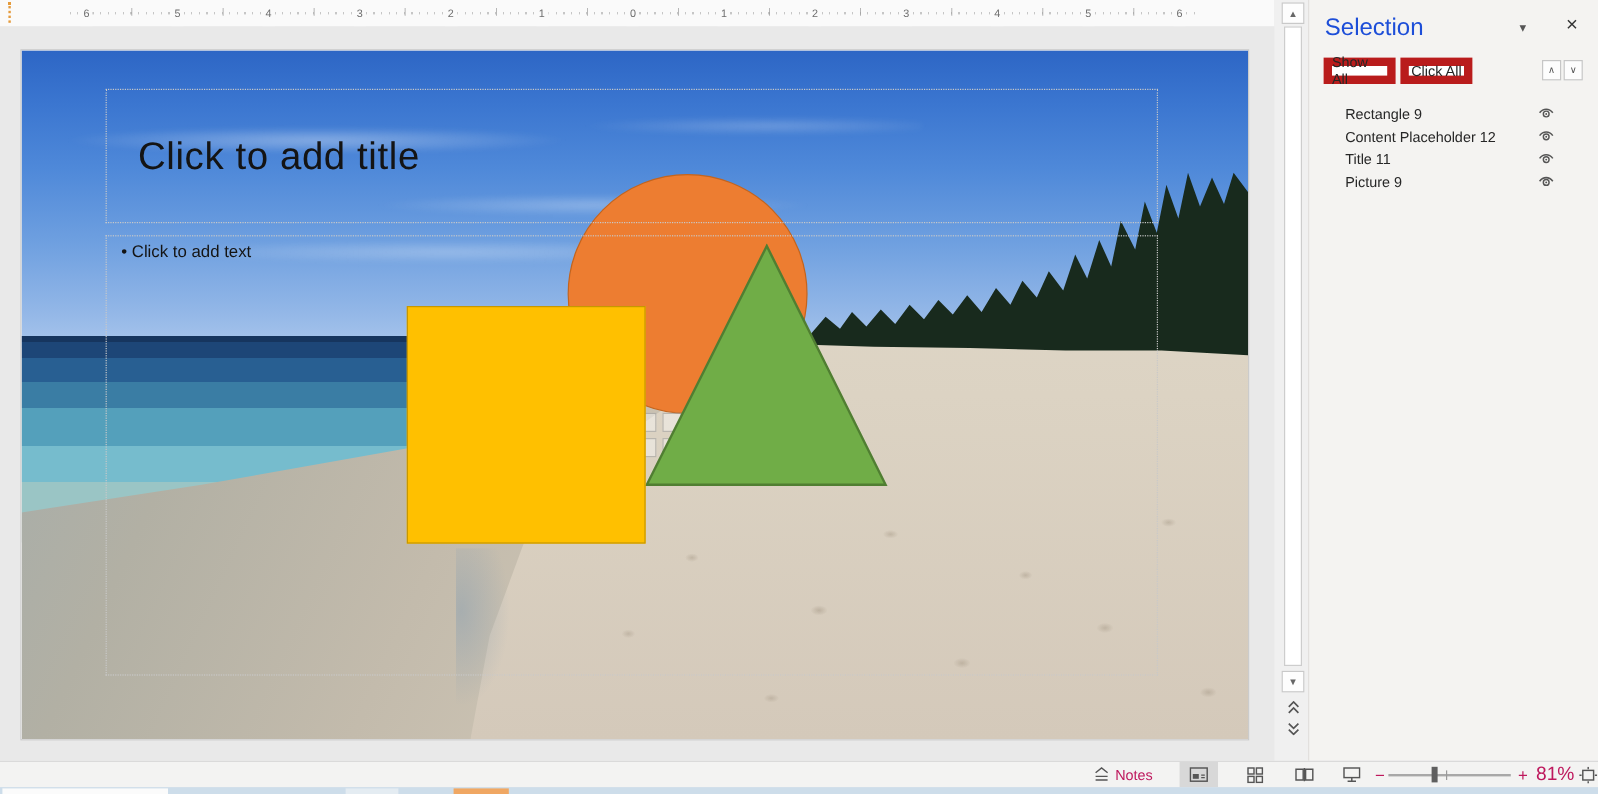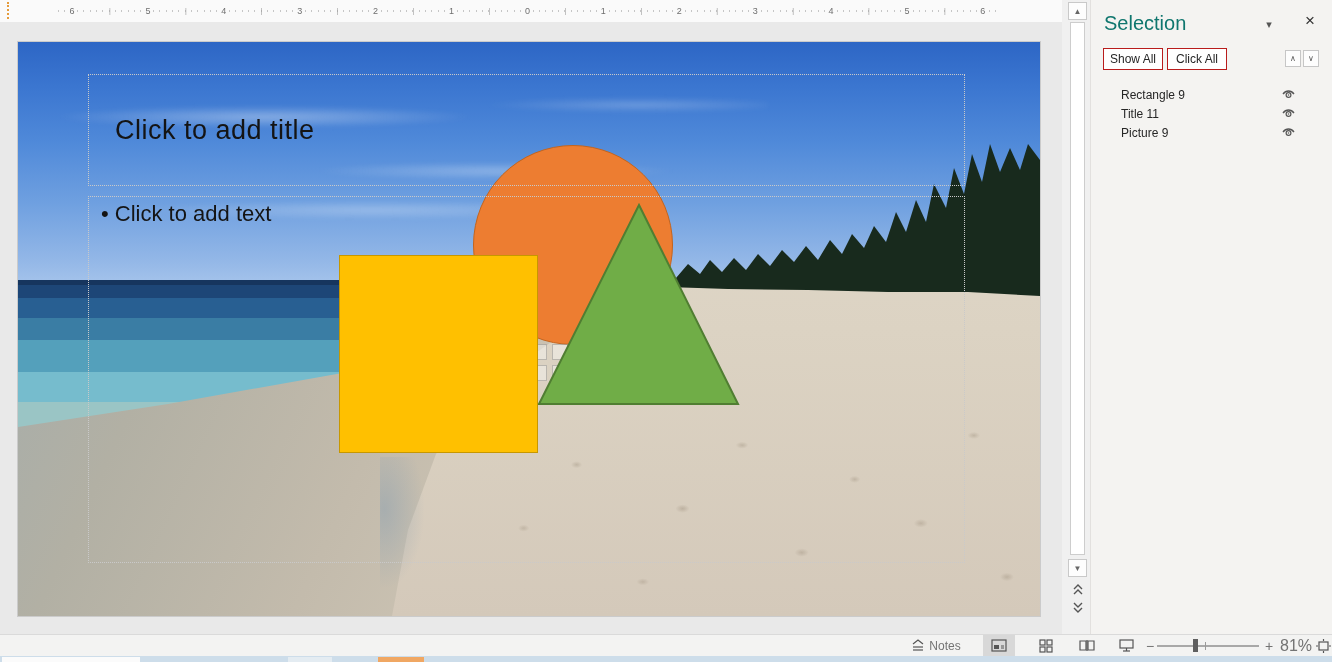--- a/index.html
+++ b/index.html
@@ -52,23 +52,23 @@
       radial-gradient(ellipse 10px 6px at 82% 62%, rgba(130,115,95,.5), transparent 70%),
       radial-gradient(ellipse 9px 5px at 90% 26%, rgba(130,115,95,.5), transparent 70%),
       radial-gradient(ellipse 10px 6px at 95% 84%, rgba(130,115,95,.5), transparent 70%),
       radial-gradient(ellipse 9px 5px at 40% 86%, rgba(130,115,95,.45), transparent 70%),
       radial-gradient(ellipse 8px 5px at 22% 64%, rgba(130,115,95,.45), transparent 70%); }
   .trees { position:absolute; left:590px; top:100px; }
 
   
   .ph { position:absolute; border:1px dotted #c9c9c9; }
   #title-ph { left:70px; top:32px; width:877px; height:112px; display:flex; align-items:center; }
-  #title-ph .ph-text { padding-left:26px; font-size:27px; font-weight:300; color:#141414; letter-spacing:.5px; }
+  #title-ph .ph-text { padding-left:26px; font-size:32px; font-weight:300; color:#141414; letter-spacing:.5px; }
   #content-ph { left:70px; top:154px; width:877px; height:367px; }
-  #content-ph .ph-text { padding:4px 0 0 12px; font-size:22px; color:#141414; }
+  #content-ph .ph-text { padding:4px 0 0 12px; font-size:14px; color:#141414; }
   #content-icons { position:absolute; left:421px; top:147px; width:64px; height:44px; opacity:.65;
     display:grid; grid-template-columns:repeat(3,16px); grid-template-rows:repeat(2,16px); gap:5px; }
   #content-icons div { background:rgba(252,252,252,.62); border:1px solid rgba(110,110,110,.55); }
 
   
   #oval { position:absolute; left:455px; top:103px; width:200px; height:200px; border-radius:50%;
     background:#ED7D31; border:1px solid #c4641d; }
   #triangle { position:absolute; left:519px; top:161px; }
   #rectangle { position:absolute; left:321px; top:213px; width:199px; height:198px;
     background:#FFC000; border:1px solid #c79700; }
@@ -77,37 +77,37 @@
   #vscroll { position:absolute; left:1062px; top:0; width:28px; height:634px; background:#f0f0f0; }
   .sbtn { position:absolute; left:6px; width:19px; height:18px; background:#fdfdfd; border:1px solid #c9c9c9;
     font-size:8px; color:#666; display:flex; align-items:center; justify-content:center; }
   #scroll-up { top:2px; } #scroll-down { top:559px; }
   #scroll-thumb { position:absolute; left:8px; top:22px; width:15px; height:533px; background:#fff; border:1px solid #cdcdcd; }
   .dbl { position:absolute; left:8px; width:16px; height:13px; display:flex; align-items:center; justify-content:center; }
   #prev-slide { top:583px; } #next-slide { top:600px; }
 
   
   #pane { position:absolute; left:1090px; top:0; width:242px; height:634px; background:#f4f3f1; border-left:1px solid #e2e0de; }
-  #pane-title { position:absolute; left:13px; top:12px; font-size:20px; color:#0f766e; }
+  #pane-title { position:absolute; left:13px; top:12px; font-size:20px; color:#1d4ed8; }
   #pane-dropdown { position:absolute; left:168px; top:14px; width:20px; height:20px; text-align:center; font-size:11px; color:#555; line-height:20px; }
   #pane-close { position:absolute; left:208px; top:10px; width:22px; height:22px; text-align:center; font-size:17px; color:#333; line-height:22px; }
-  .pane-btn { position:absolute; top:48px; height:22px; background:#fff; border:1px solid #b91c1c;
+  .pane-btn { position:absolute; top:48px; height:22px; background:#fff; border:7px solid #b91c1c;
     font-size:12px; color:#262626; display:flex; align-items:center; justify-content:center; }
   #show-all { left:12px; width:60px; } #hide-all { left:76px; width:60px; }
   .arrow-btn { position:absolute; top:50px; width:16px; height:17px; background:#fdfdfd; border:1px solid #c6c6c6;
     font-size:8px; color:#555; display:flex; align-items:center; justify-content:center; }
   #pane-up { left:194px; } #pane-down { left:212px; }
   #pane-list { position:absolute; left:0; top:86px; width:242px; }
   .pane-row { position:relative; height:19px; }
   .pane-row .lbl { position:absolute; left:30px; top:2px; font-size:12px; color:#262626; white-space:nowrap; }
   .pane-row .eye { position:absolute; left:190px; top:3px; }
 
   
   #statusbar { position:absolute; left:0; top:634px; width:1332px; height:22px; background:#f3f3f2; border-top:1px solid #dadada; }
-  .sb { position:absolute; top:0; height:21px; display:flex; align-items:center; justify-content:center; color:#737373; }
+  .sb { position:absolute; top:0; height:21px; display:flex; align-items:center; justify-content:center; color:#be185d; }
   #notes-btn { left:908px; width:56px; gap:4px; font-size:12px; }
   #view-normal { left:983px; width:32px; background:#d8d8d8; }
   #view-sorter { left:1031px; width:30px; }
   #view-reading { left:1072px; width:30px; }
   #view-show { left:1111px; width:30px; }
   #zoom-out { left:1142px; width:16px; font-size:14px; }
   #zoom-track { position:absolute; left:1157px; top:10px; width:102px; height:2px; background:#a8a8a8; }
   #zoom-notch { position:absolute; left:1205px; top:7px; width:1px; height:8px; background:#9a9a9a; }
   #zoom-handle { position:absolute; left:1193px; top:4px; width:5px; height:13px; background:#5f5f5f; }
   #zoom-in { left:1261px; width:16px; font-size:14px; }
@@ -237,20 +237,30 @@
         <span class="lbl">Rectangle 9</span>
         <span class="eye">
           <svg width="15" height="11" viewBox="0 0 15 11">
               <path d="M2 5 C 5 1 10 1 13 5" fill="none" stroke="#555" stroke-width="1.3"></path>
               <circle cx="7.5" cy="6" r="2.4" fill="none" stroke="#555" stroke-width="1.2"></circle>
               <circle cx="7.5" cy="6" r="0.8" fill="#555"></circle>
             </svg>
         </span>
       </div>
         <div class="pane-row">
+        <span class="lbl">Content Placeholder 12</span>
+        <span class="eye">
+          <svg width="15" height="11" viewBox="0 0 15 11">
+              <path d="M2 5 C 5 1 10 1 13 5" fill="none" stroke="#555" stroke-width="1.3"></path>
+              <circle cx="7.5" cy="6" r="2.4" fill="none" stroke="#555" stroke-width="1.2"></circle>
+              <circle cx="7.5" cy="6" r="0.8" fill="#555"></circle>
+            </svg>
+        </span>
+      </div>
+        <div class="pane-row">
         <span class="lbl">Title 11</span>
         <span class="eye">
           <svg width="15" height="11" viewBox="0 0 15 11">
               <path d="M2 5 C 5 1 10 1 13 5" fill="none" stroke="#555" stroke-width="1.3"></path>
               <circle cx="7.5" cy="6" r="2.4" fill="none" stroke="#555" stroke-width="1.2"></circle>
               <circle cx="7.5" cy="6" r="0.8" fill="#555"></circle>
             </svg>
         </span>
       </div>
         <div class="pane-row">

